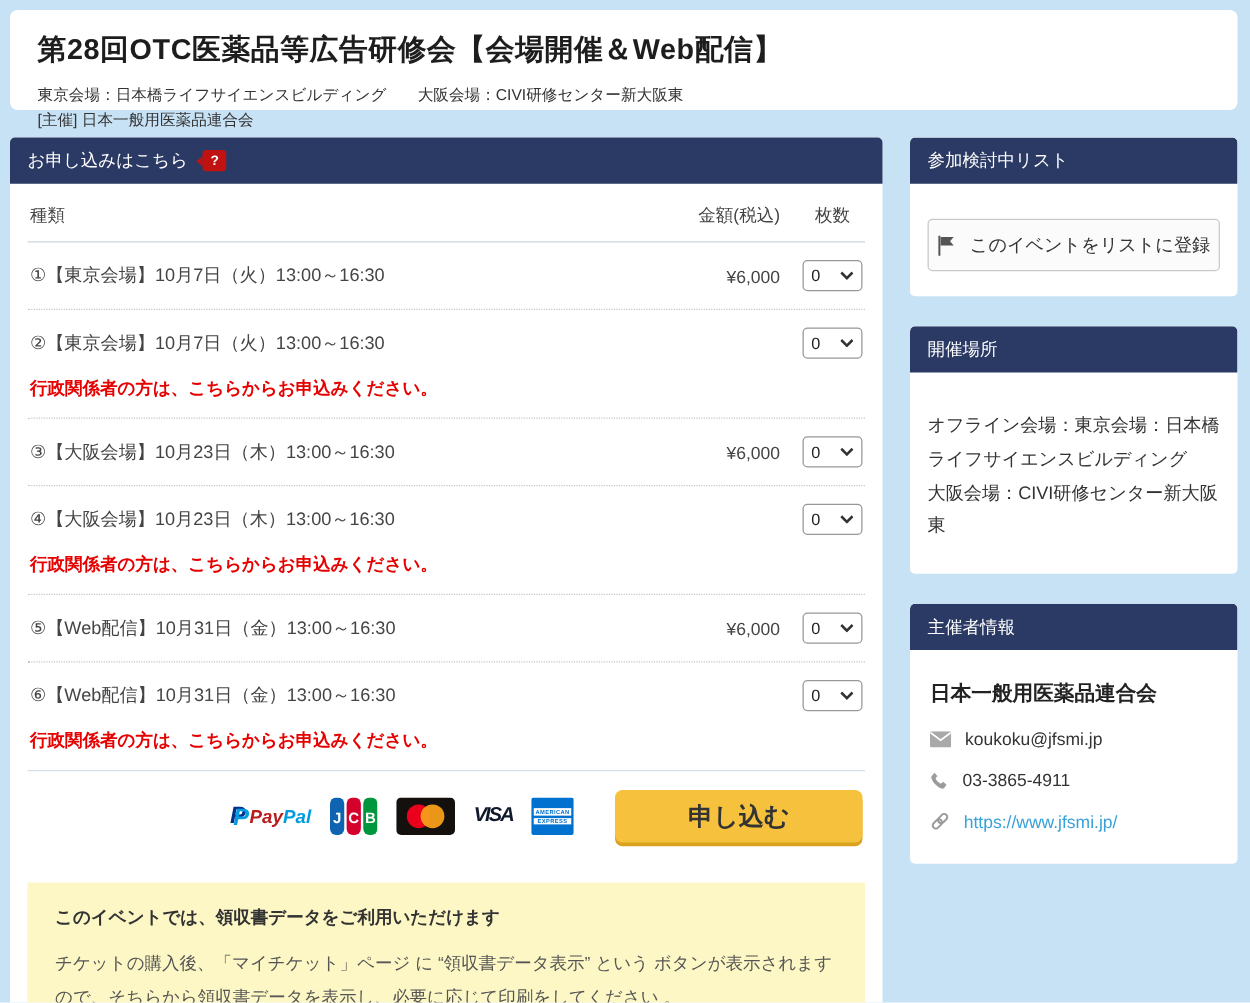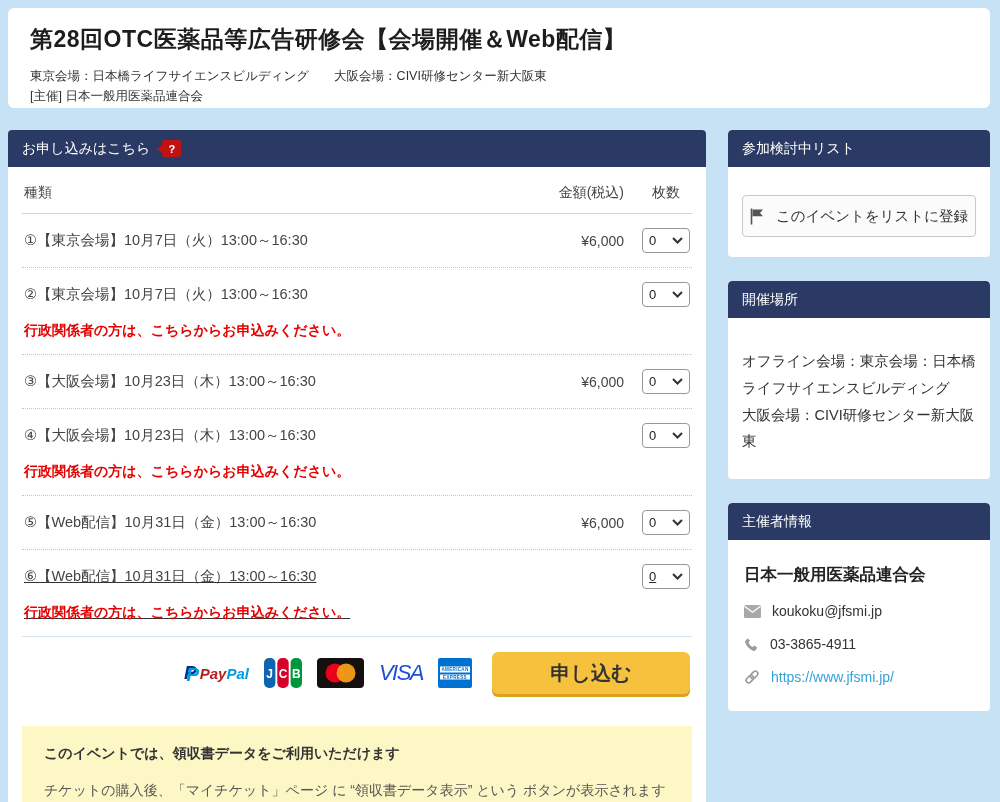--- a/index.html
+++ b/index.html
@@ -5,21 +5,21 @@
   * { box-sizing: border-box; margin: 0; padding: 0; }
   html,body { width:1000px; height:802px; overflow:hidden; }
   body {
     background:#c8e2f5;
     font-family:"Liberation Sans","DejaVu Sans",sans-serif;
     color:#333;
   }
   
   .header-card {
     margin:8px 10px 0 8px; background:#fff; border-radius:6px;
-    padding:16px 22px 14px; height:100px;
+    padding:16px 22px 14px; height:80px;
   }
   .page-title { font-size:23px; font-weight:bold; color:#1d1d1d; letter-spacing:.5px; }
   .page-sub { margin-top:11px; font-size:12.5px; color:#333; line-height:1.6; }
   
   .content { display:flex; gap:22px; margin:22px 10px 0 8px; align-items:flex-start; }
   .main-panel { width:698px; background:#fff; border-radius:4px 4px 0 0; min-height:672px; }
   .side { width:262px; }
   .panel-head {
     background:#2b3a64; color:#fff; font-size:14px;
     padding:10px 14px; border-radius:4px 4px 0 0;
@@ -37,40 +37,40 @@
     border-right:5px solid #c11212;
     border-top:4px solid transparent; border-bottom:4px solid transparent;
   }
   
   .main-body { padding:0 14px; }
   .cols { display:flex; align-items:center; padding:17px 2px 11px; border-bottom:1px solid #c9d6e2; font-size:14px; color:#444; }
   .col-type { flex:1; }
   .col-price { width:90px; text-align:right; }
   .col-qty { width:48px; text-align:center; margin-left:18px; }
   .block { border-bottom:1px dotted #c6c6c6; }
-  .block.last { border-bottom:none;text-decoration:underline; }
+  .block.last { border-bottom:none; }
   .ticket-row { display:flex; align-items:center; padding:14px 2px; }
   .t-label { flex:1; color:#444; font-size:14.5px; }
   .t-price { width:90px; text-align:right; color:#444; font-size:14px; }
   .qty-select {
     width:48px; height:25px; margin-left:18px;
     border:1px solid #979797; border-radius:4px; background:#fff;
     display:flex; align-items:center; justify-content:space-between;
     padding:0 6px; cursor:pointer;
   }
   .qty-select .qv { font-size:13px; color:#222; }
   .note { color:#e60000; font-weight:bold; font-size:14px; padding:1px 2px 14px; }
   
   .payment { display:flex; align-items:center; padding:15px 2px 14px; border-top:1px solid #d5e1eb; }
   .pay-icons { display:flex; align-items:center; gap:15px; margin-left:160px; }
   .pp { display:flex; align-items:center; gap:2px; font-style:italic; font-weight:bold; font-size:15px; }
   .pp .mark { color:#003087; font-size:19px; position:relative; margin-right:1px; }
   .pp .mark::after { content:"P"; position:absolute; left:2.5px; top:1.5px; color:#009cde; }
   .pp .p1 { color:#b91c1c; } .pp .p2 { color:#009cde; }
-  .visa-mark { color:#1d4ed8; font-weight:normal; font-style:italic; font-size:22px; letter-spacing:-1.5px; }
+  .visa-mark { color:#0f172a; font-weight:bold; font-style:italic; font-size:16px; letter-spacing:-1.5px; }
   .apply-btn {
     margin-left:auto; width:198px; height:42px;
     background:#f6c23d; border:none; border-radius:6px;
     box-shadow:0 3px 0 #d9a21f; font-size:20px; font-weight:bold; color:#333;
     cursor:pointer; font-family:inherit;
   }
   
   .notice { margin:18px 0 0; background:#fcf7c5; padding:19px 22px 23px; }
   .notice-title { font-weight:bold; font-size:14px; color:#333; }
   .notice-body { margin-top:14px; font-size:14px; color:#555; line-height:1.9; }

